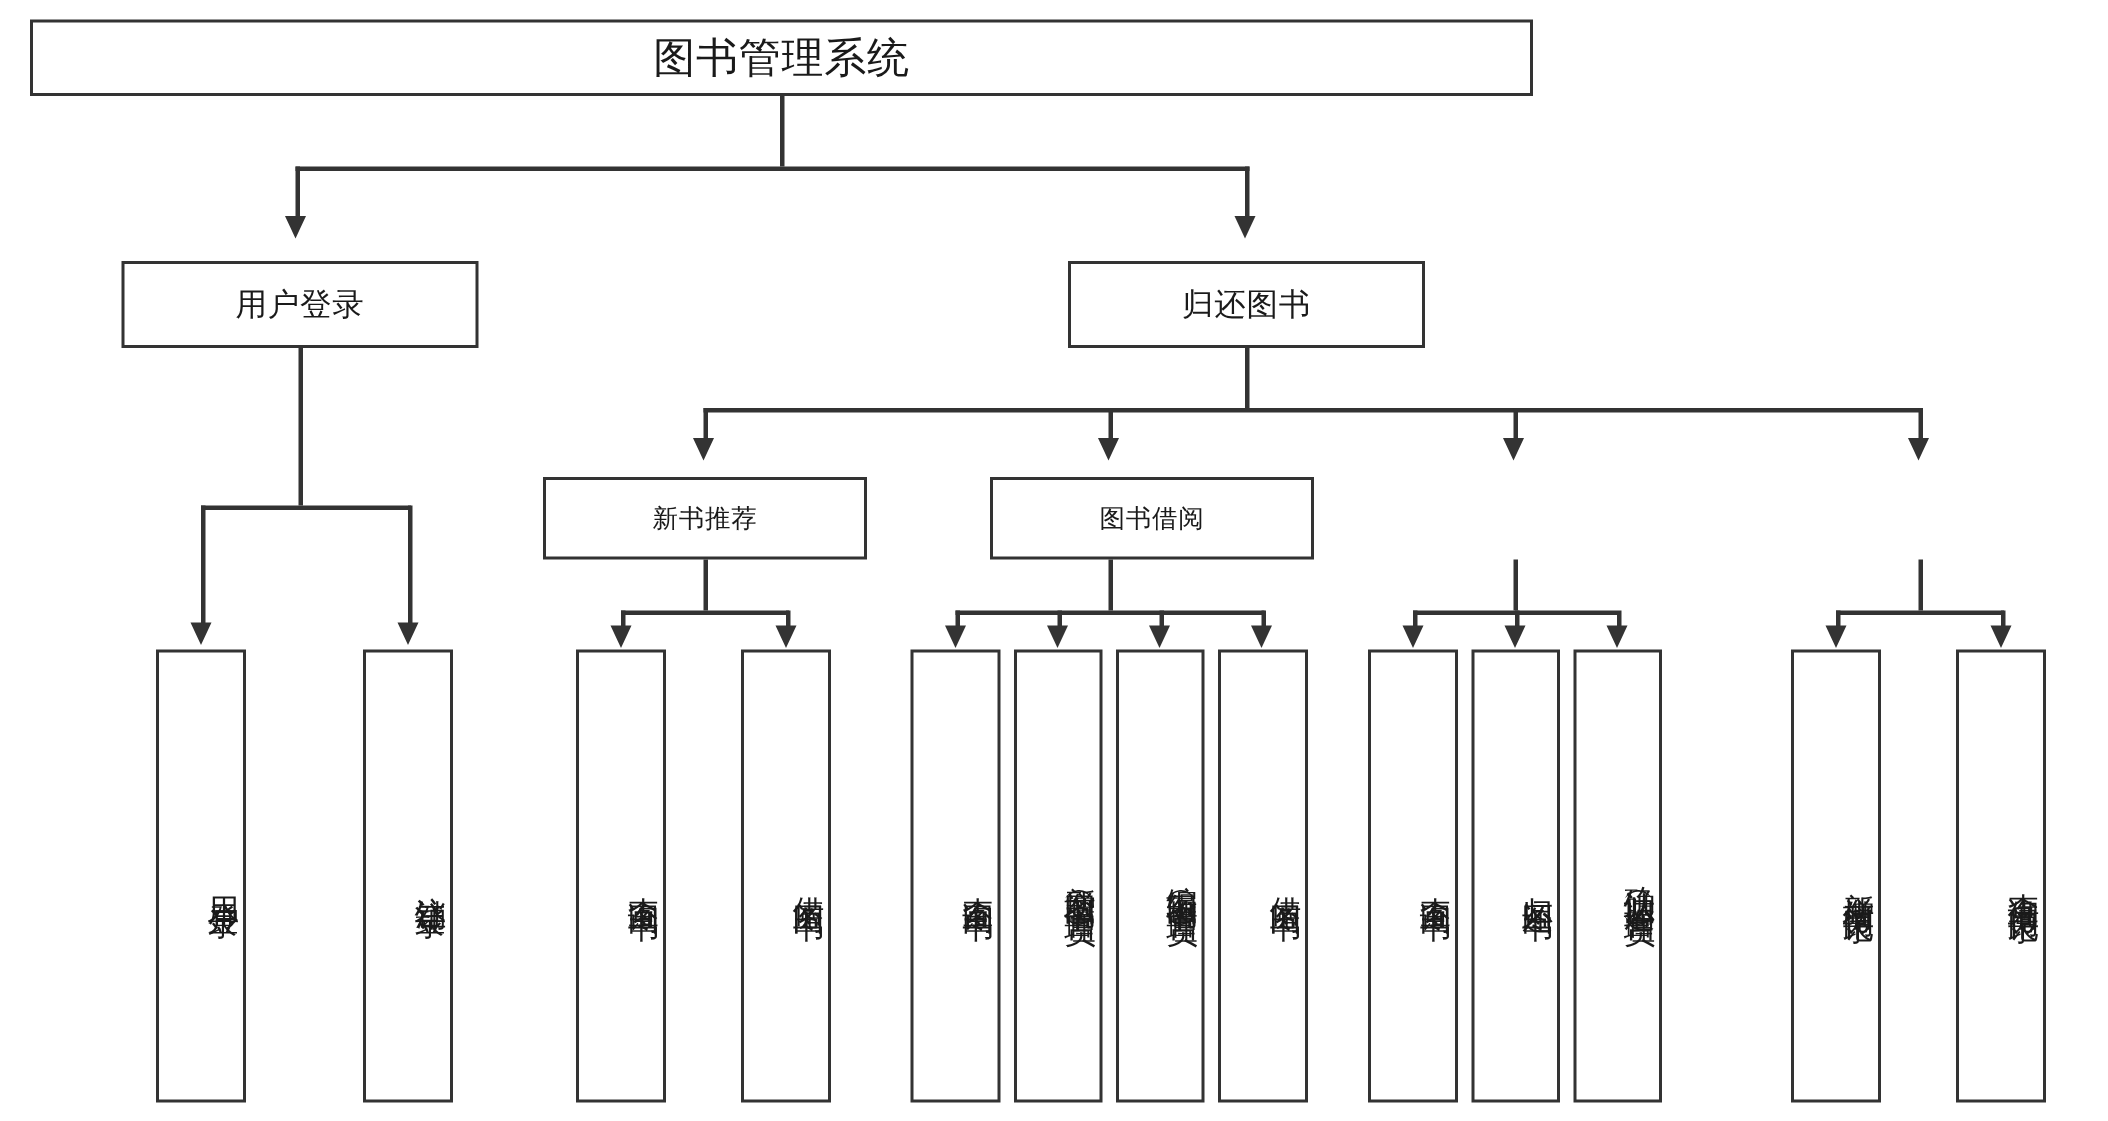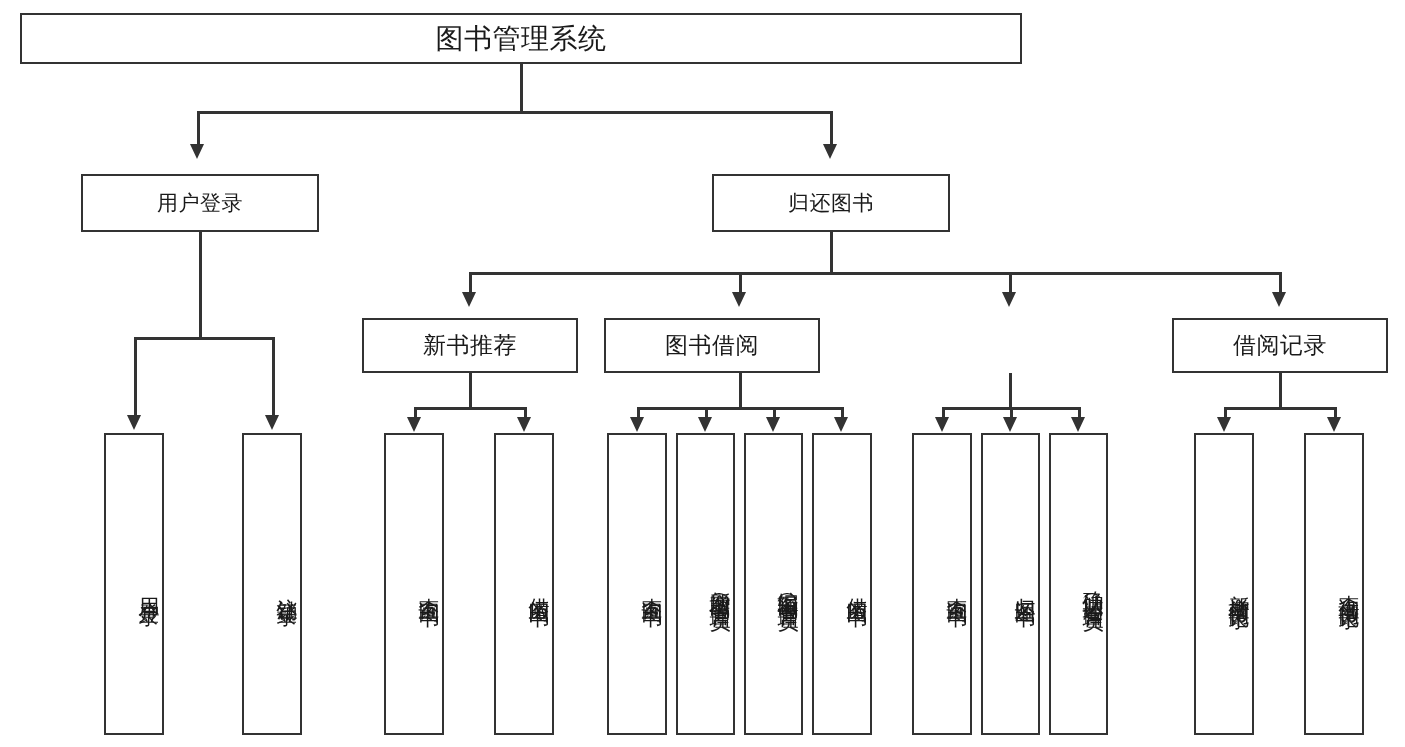--- a/index.html
+++ b/index.html
@@ -30,21 +30,21 @@
     color: #1a1a1a;
     letter-spacing: 0.5px;
   }
   .node.root {
     font-size: 28px;
   }
   .node.lvl1 {
     font-size: 21px;
   }
   .node.lvl2 {
-    font-size: 23px;
+    font-size: 17px;
   }
   
   .node.leaf {
     writing-mode: vertical-rl;
     text-orientation: upright;
     align-items: flex-start;
     justify-content: center;
     font-size: 21px;
     line-height: 1.32;
     padding-top: 6px;
@@ -116,22 +116,21 @@
   <div class="vline" style="left:469px; top:272px; height:22px;"></div>
   <div class="arrow" style="left:462px; top:292px;"></div>
   <div class="vline" style="left:739px; top:272px; height:22px;"></div>
   <div class="arrow" style="left:732px; top:292px;"></div>
   <div class="vline" style="left:1009px; top:272px; height:22px;"></div>
   <div class="arrow" style="left:1002px; top:292px;"></div>
   <div class="vline" style="left:1279px; top:272px; height:22px;"></div>
   <div class="arrow" style="left:1272px; top:292px;"></div>
 
   <div class="node lvl2" style="left:362px; top:318px; width:216px; height:55px;">新书推荐</div>
-  <div class="node lvl2" style="left:604px; top:318px; width:216px; height:55px;">图书借阅</div>
-  <div class="node lvl2" style="left:1172px; top:318px; width:216px; height:55px;">借阅记录</div>
+  <div class="node lvl2" style="left:660px; top:318px; width:216px; height:55px;">图书借阅</div>
 
   <div class="vline" style="left:469px; top:373px; height:34px;"></div>
   <div class="hline" style="left:414px; top:407px; width:112px;"></div>
   <div class="vline" style="left:414px; top:407px; height:12px;"></div>
   <div class="arrow" style="left:407px; top:417px;"></div>
   <div class="vline" style="left:524px; top:407px; height:12px;"></div>
   <div class="arrow" style="left:517px; top:417px;"></div>
 
   <div class="vline" style="left:739px; top:373px; height:34px;"></div>
   <div class="hline" style="left:637px; top:407px; width:206px;"></div>

